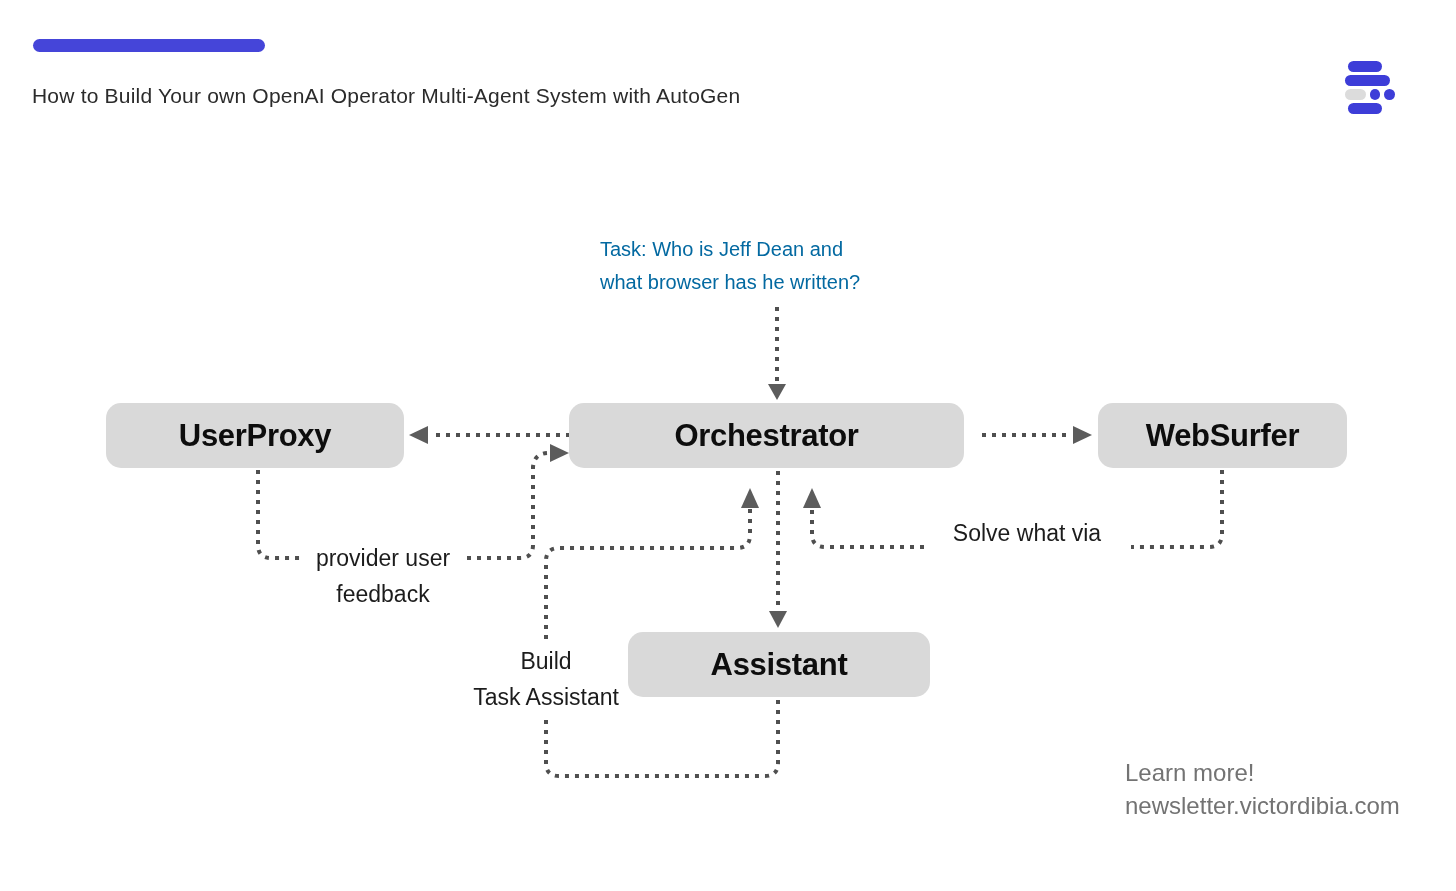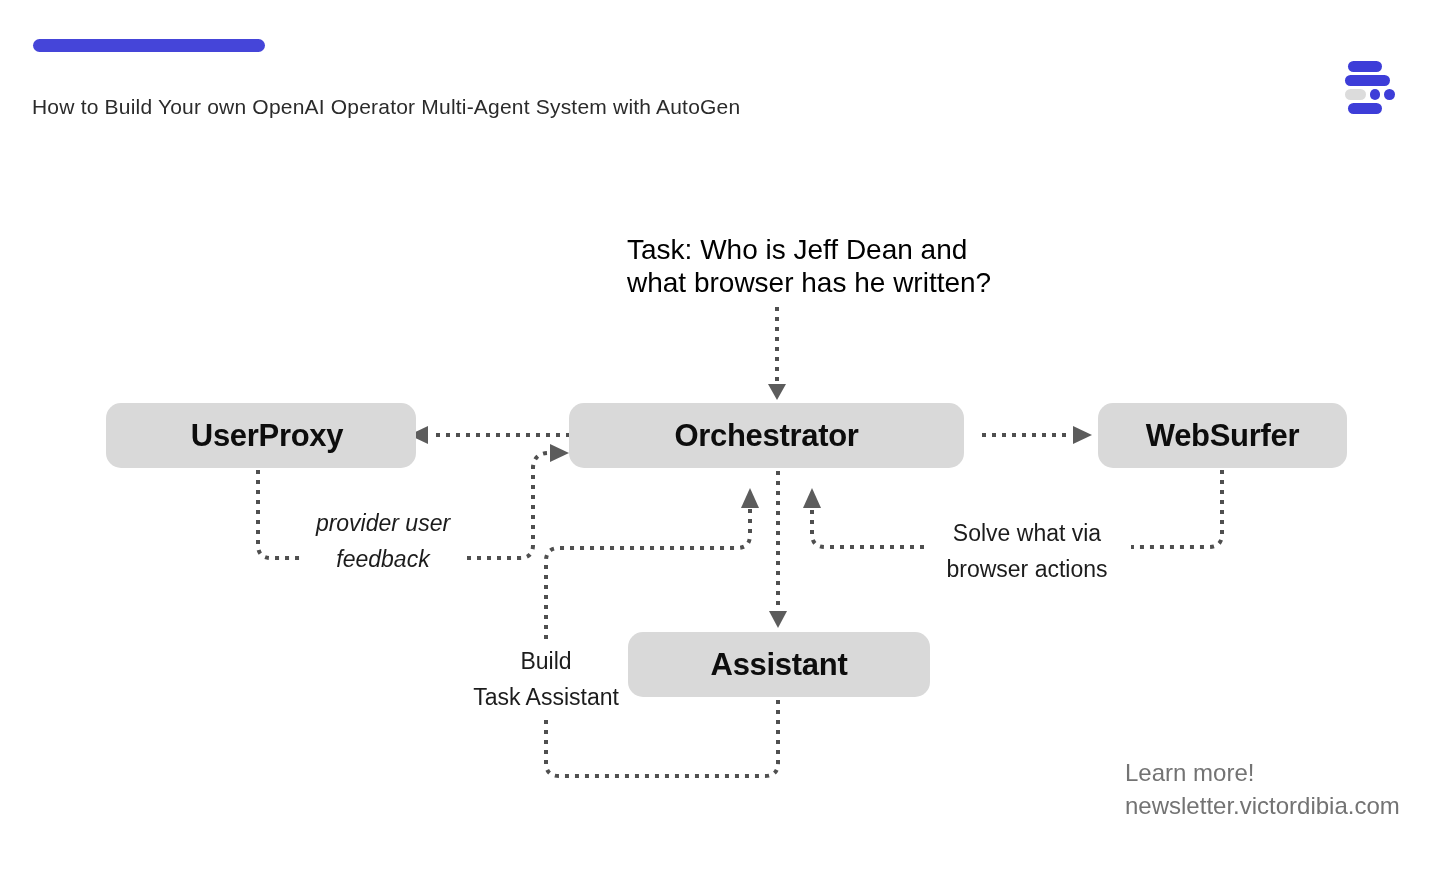--- a/index.html
+++ b/index.html
@@ -7,48 +7,48 @@
     position:relative;width:1456px;height:891px;background:#ffffff;overflow:hidden;
     font-family:"Liberation Sans",sans-serif;
   }
   
   .accent-bar{
     position:absolute;left:33px;top:39px;width:232px;height:13px;
     background:#4545d9;border-radius:7px;
   }
   .page-title{
     position:absolute;left:32px;top:84px;font-size:21px;color:#2b2b2b;
-    letter-spacing:0.2px;white-space:nowrap;margin-top:11px;
+    letter-spacing:0.2px;white-space:nowrap;
   }
   
   .logo{position:absolute;left:1345px;top:61px;width:50px;height:53px;}
   .logo .row{display:flex;align-items:center;margin-bottom:3px;}
   .logo .bar{height:11px;border-radius:6px;background:#3d3dd8;}
   .logo .bar.gray{background:#dcdcdc;}
   .logo .dot{width:11px;height:11px;border-radius:50%;background:#3d3dd8;margin-left:4px;}
   
   .task-text{
-    position:absolute;left:627px;top:233px;font-size:28px;line-height:33px;
-    color:#000000;white-space:nowrap;
+    position:absolute;left:600px;top:233px;font-size:20px;line-height:33px;
+    color:#0369a1;white-space:nowrap;
   }
   
   .node{
     position:absolute;height:65px;background:#d9d9d9;border-radius:15px;
     display:flex;align-items:center;justify-content:center;
     font-size:31px;font-weight:bold;color:#0d0d0d;letter-spacing:-0.3px;
   }
-  #node-userproxy{left:106px;top:403px;width:298px;padding-left:12px;}
+  #node-userproxy{left:106px;top:403px;width:298px;}
   #node-orchestrator{left:569px;top:403px;width:395px;}
   #node-websurfer{left:1098px;top:403px;width:249px;}
   #node-assistant{left:628px;top:632px;width:302px;}
   
   .edge-label{
     position:absolute;text-align:center;font-size:23px;line-height:36px;color:#1c1c1c;
   }
-  #label-feedback{left:263px;top:505px;width:240px;font-style:italic;}
+  #label-feedback{left:263px;top:540px;width:240px;}
   #label-solve{left:897px;top:515px;width:260px;}
   #label-verify{left:446px;top:643px;width:200px;}
   
   .footer{
     position:absolute;left:1125px;top:756px;font-size:24px;line-height:33px;color:#737373;
   }
   
   #edges{position:absolute;left:0;top:0;width:1456px;height:891px;}
   #edges path{fill:none;stroke:#4f4f4f;stroke-width:4;stroke-dasharray:4 6;}
   #edges polygon{fill:#5c5c5c;stroke:none;}
@@ -114,21 +114,20 @@
   <div class="node" id="node-orchestrator">Orchestrator</div>
   <div class="node" id="node-assistant">Assistant</div>
   <div class="node" id="node-websurfer">WebSurfer</div>
 
   <div class="edge-label" id="label-feedback">
     <div>provider user</div>
     <div>feedback</div>
   </div>
   <div class="edge-label" id="label-solve">
     <div>Solve what via</div>
-    <div>browser actions</div>
   </div>
   <div class="edge-label" id="label-verify">
     <div>Build</div>
     <div>Task Assistant</div>
   </div>
 
   <div class="footer">
     <div>Learn more!</div>
     <div>newsletter.victordibia.com</div>
   </div>

